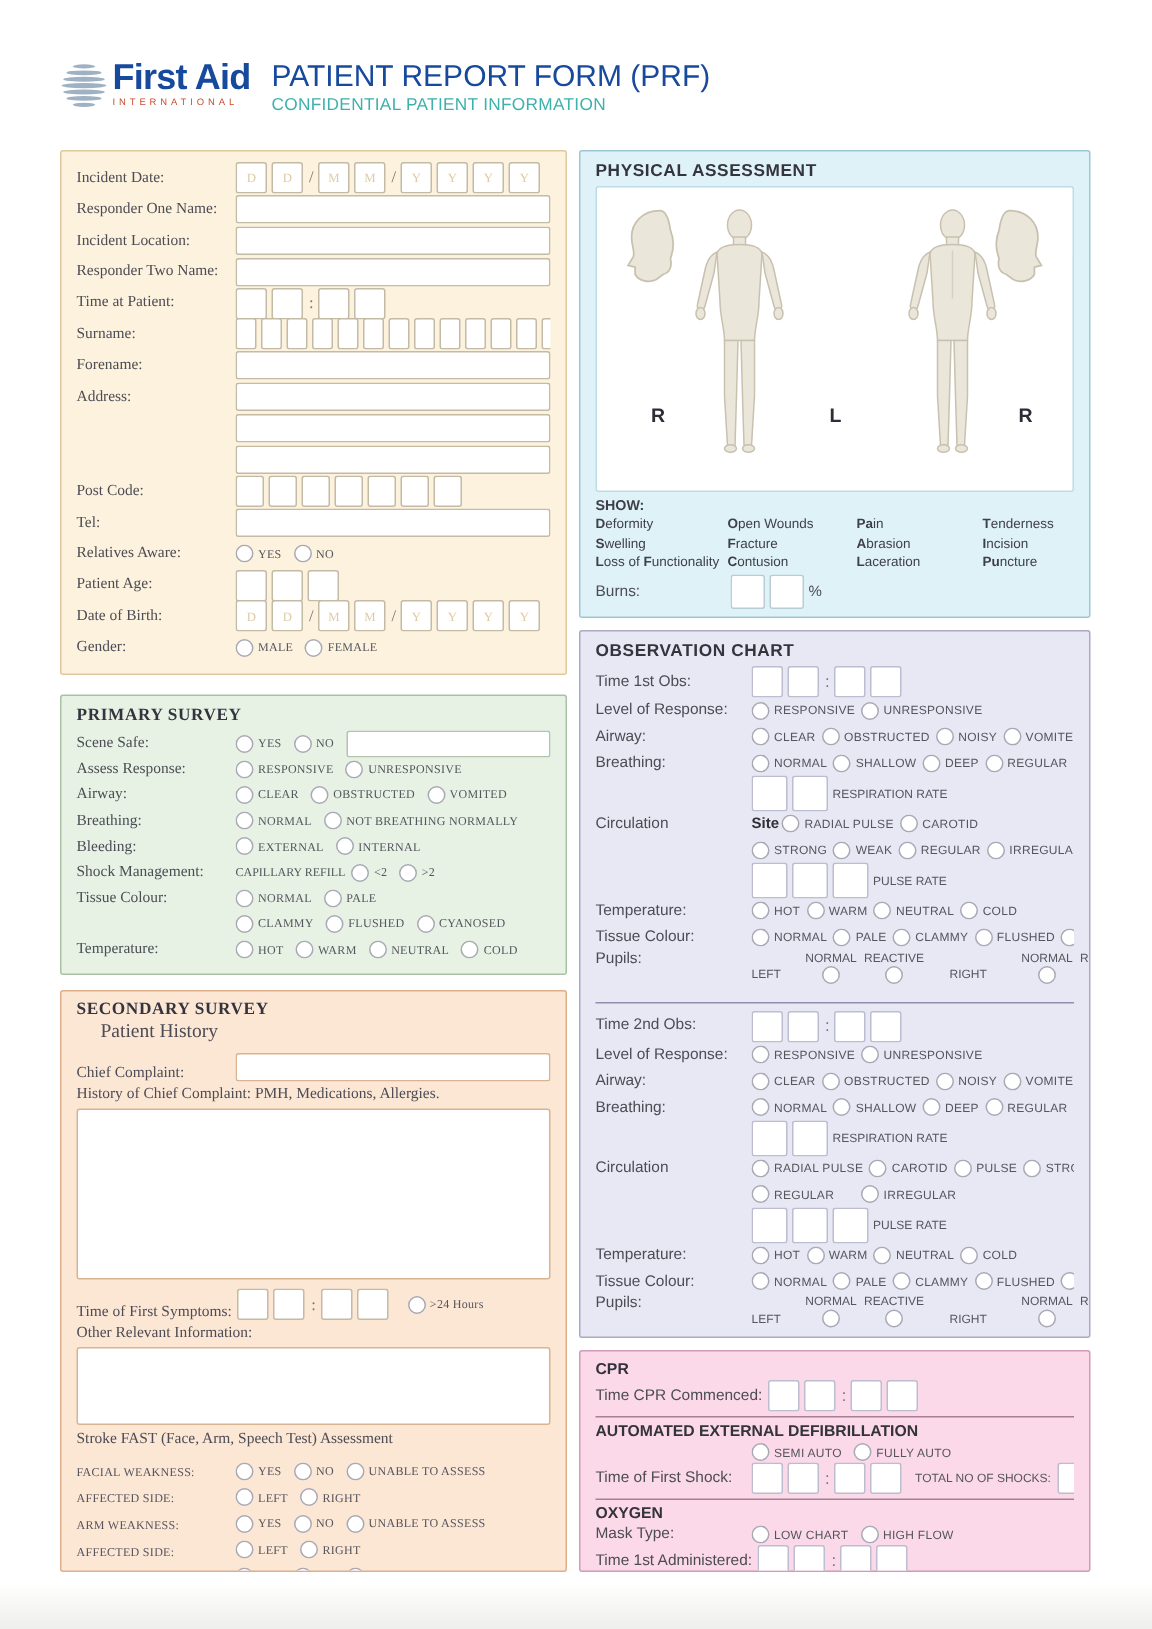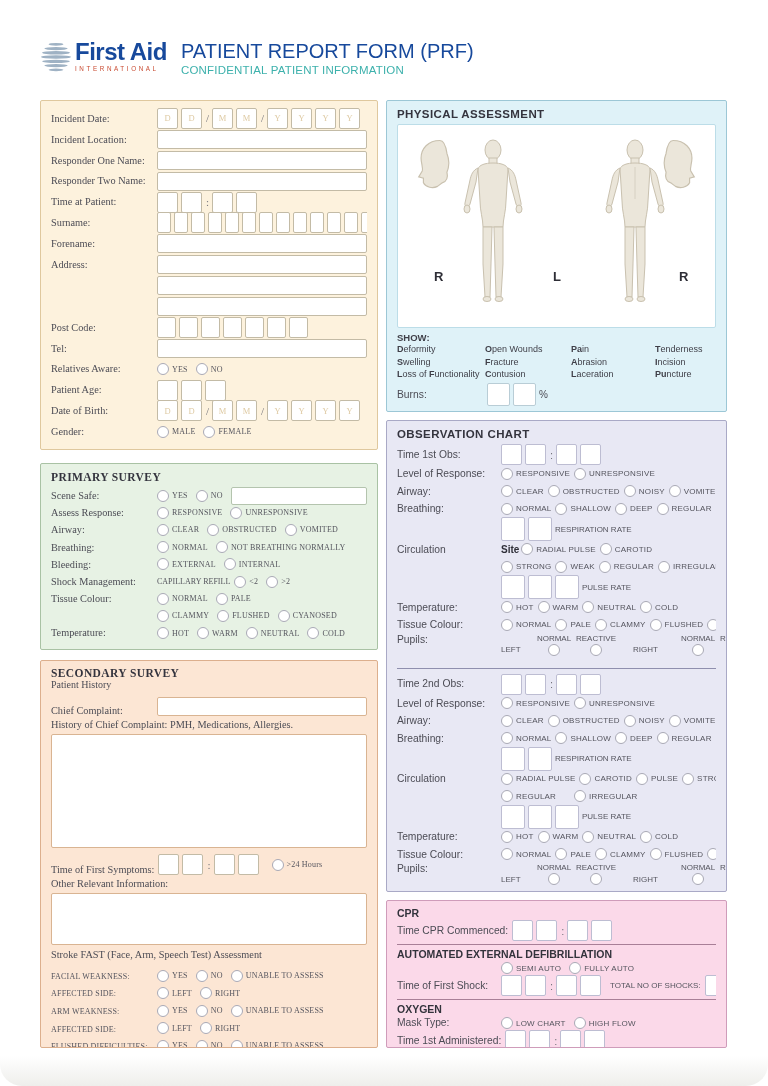--- a/index.html
+++ b/index.html
@@ -1,17 +1,17 @@
 <!DOCTYPE html>
 <html><head>
 <meta charset="utf-8">
 <style>
   html,body{margin:0;padding:0;background:#fff;}
   body{font-family:"Liberation Sans",sans-serif;color:#45454e;}
-  .page{position:relative;width:768px;height:1086px;background:#fff;overflow:hidden;border-radius:22px;}
+  .page{position:relative;width:768px;height:1086px;background:#fff;overflow:hidden;}
   .page::after{content:"";position:absolute;left:0;right:0;bottom:0;height:30px;
     background:linear-gradient(#ffffff,#eeeeeb);pointer-events:none;}
 
   
   .header{position:absolute;top:40px;left:40px;display:flex;align-items:flex-start;}
   .logo{display:flex;align-items:flex-start;}
   .logo-txt{margin-left:3px;}
   .logo-main{font-size:24px;font-weight:bold;color:#17499c;letter-spacing:-0.5px;line-height:1;}
   .logo-sub{font-size:6.3px;letter-spacing:2.6px;color:#c94b32;margin-top:1px;}
   .title-block{margin-left:14px;margin-top:1px;}
@@ -25,21 +25,21 @@
   .section{border-radius:2px;padding:7px 10px;box-sizing:border-box;overflow:hidden;}
   .sec-details{height:350px;background:#fdf2dd;border:1px solid #dfc89e;margin-bottom:13px;}
   .sec-primary{height:187px;background:#e7f2e4;border:1px solid #a9c2a4;margin-bottom:10px;}
   .sec-secondary{height:388px;background:#fce6d4;border:1px solid #dcaf8d;padding-top:6px;}
   .sec-physical{height:312px;background:#dff2f8;border:1px solid #9cc7d6;margin-bottom:8px;}
   .sec-observation{height:472px;background:#e8e8f4;border:1px solid #a9a9c6;margin-bottom:8px;}
   .sec-resus{height:148px;background:#fbd9e9;border:1px solid #cf9cba;padding-top:5px;padding-bottom:5px;}
 
   .sec-title{font-size:11.5px;font-weight:bold;color:#34343e;letter-spacing:0.4px;margin-bottom:4px;}
   .sec-secondary .sec-title{margin-bottom:0;}
-  .sec-subtitle{font-size:10px;color:#4c4c55;margin:0 0 5px;}
+  .sec-subtitle{font-size:13px;color:#4c4c55;margin:0 16px 5px;}
 
   
   .row{display:flex;align-items:center;}
   .sec-details .row{height:20.9px;}
   .sec-primary .row{height:17.2px;}
   .sec-secondary .row{height:17.6px;align-items:flex-end;}
   .sec-observation .row{height:17.5px;}
   .sec-resus .row{height:21px;}
   .sec-physical .row{height:23px;margin-top:2px;}
   .row-label{min-width:102px;font-size:10.3px;color:#4c4c55;flex:none;padding-right:4px;line-height:1.1;}
@@ -132,27 +132,27 @@
               <span class="fbox">M</span>
               <span class="fbox">M</span>
               <span class="sep">/</span>
               <span class="fbox">Y</span>
               <span class="fbox">Y</span>
               <span class="fbox">Y</span>
               <span class="fbox">Y</span>
             </div>
           </div>
           <div class="row">
+            <div class="row-label">Responder One Name:</div>
+            <div class="row-parts">
+              <span class="tinput"></span>
+            </div>
+          </div>
+          <div class="row">
             <div class="row-label">Incident Location:</div>
-            <div class="row-parts">
-              <span class="tinput"></span>
-            </div>
-          </div>
-          <div class="row">
-            <div class="row-label">Responder One Name:</div>
             <div class="row-parts">
               <span class="tinput"></span>
             </div>
           </div>
           <div class="row">
             <div class="row-label">Responder Two Name:</div>
             <div class="row-parts">
               <span class="tinput"></span>
             </div>
           </div>

